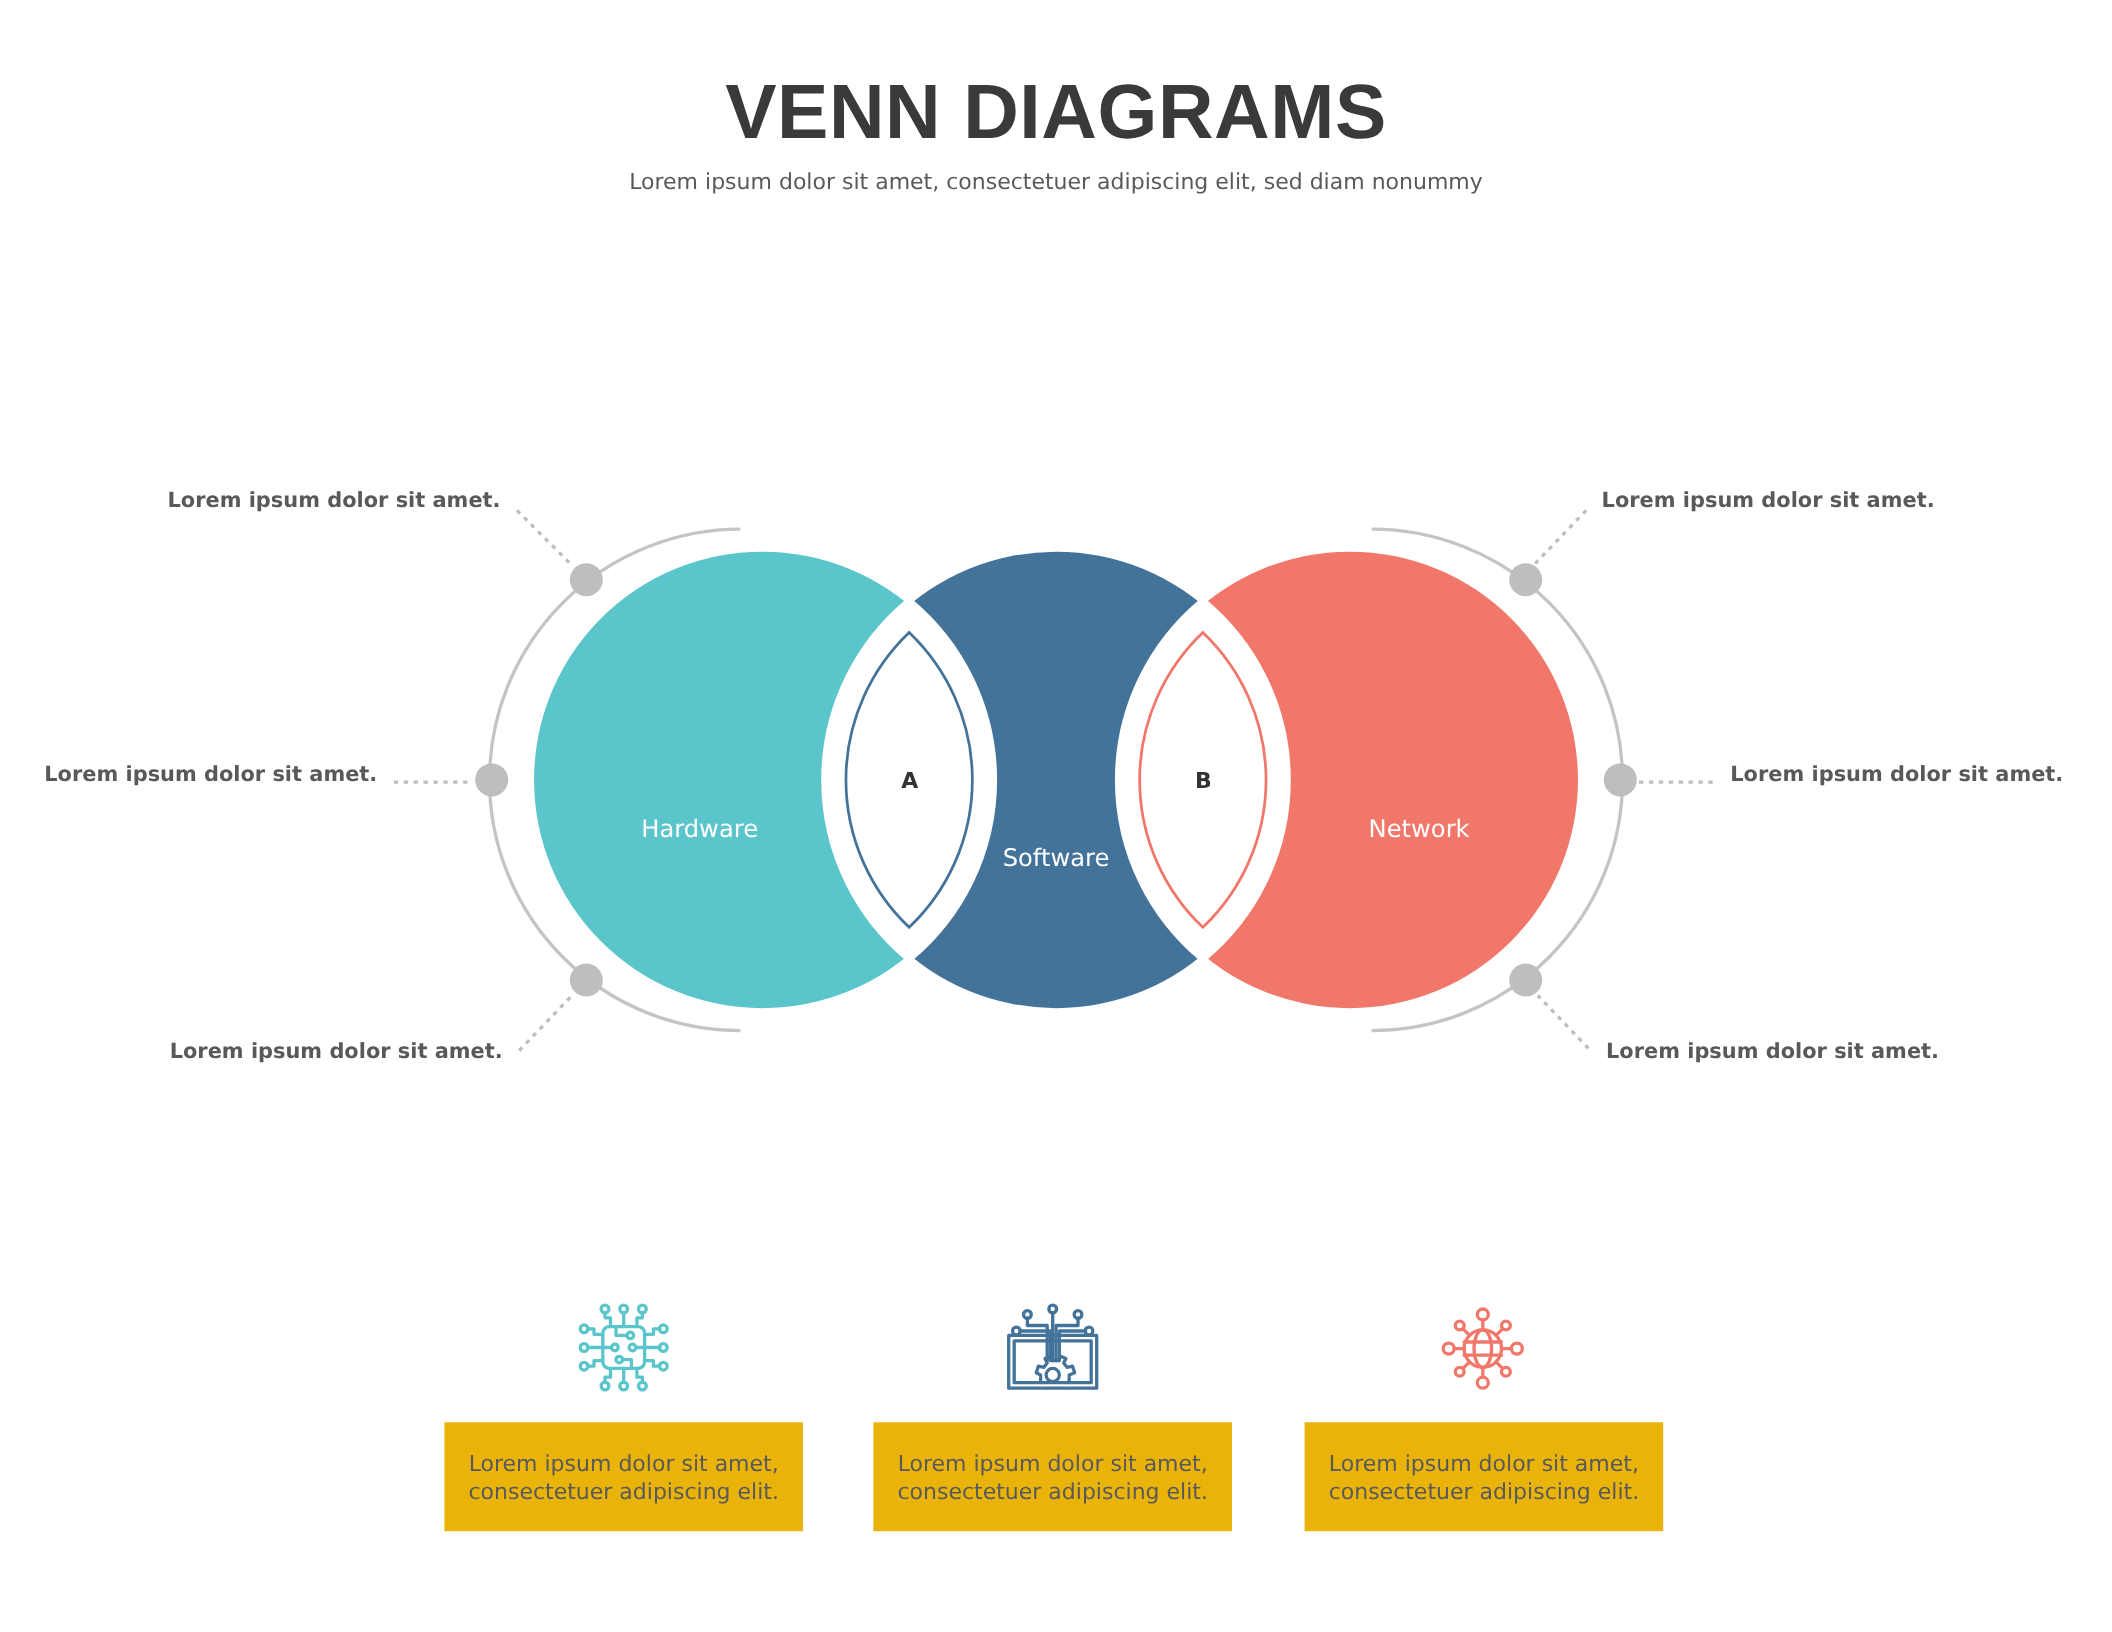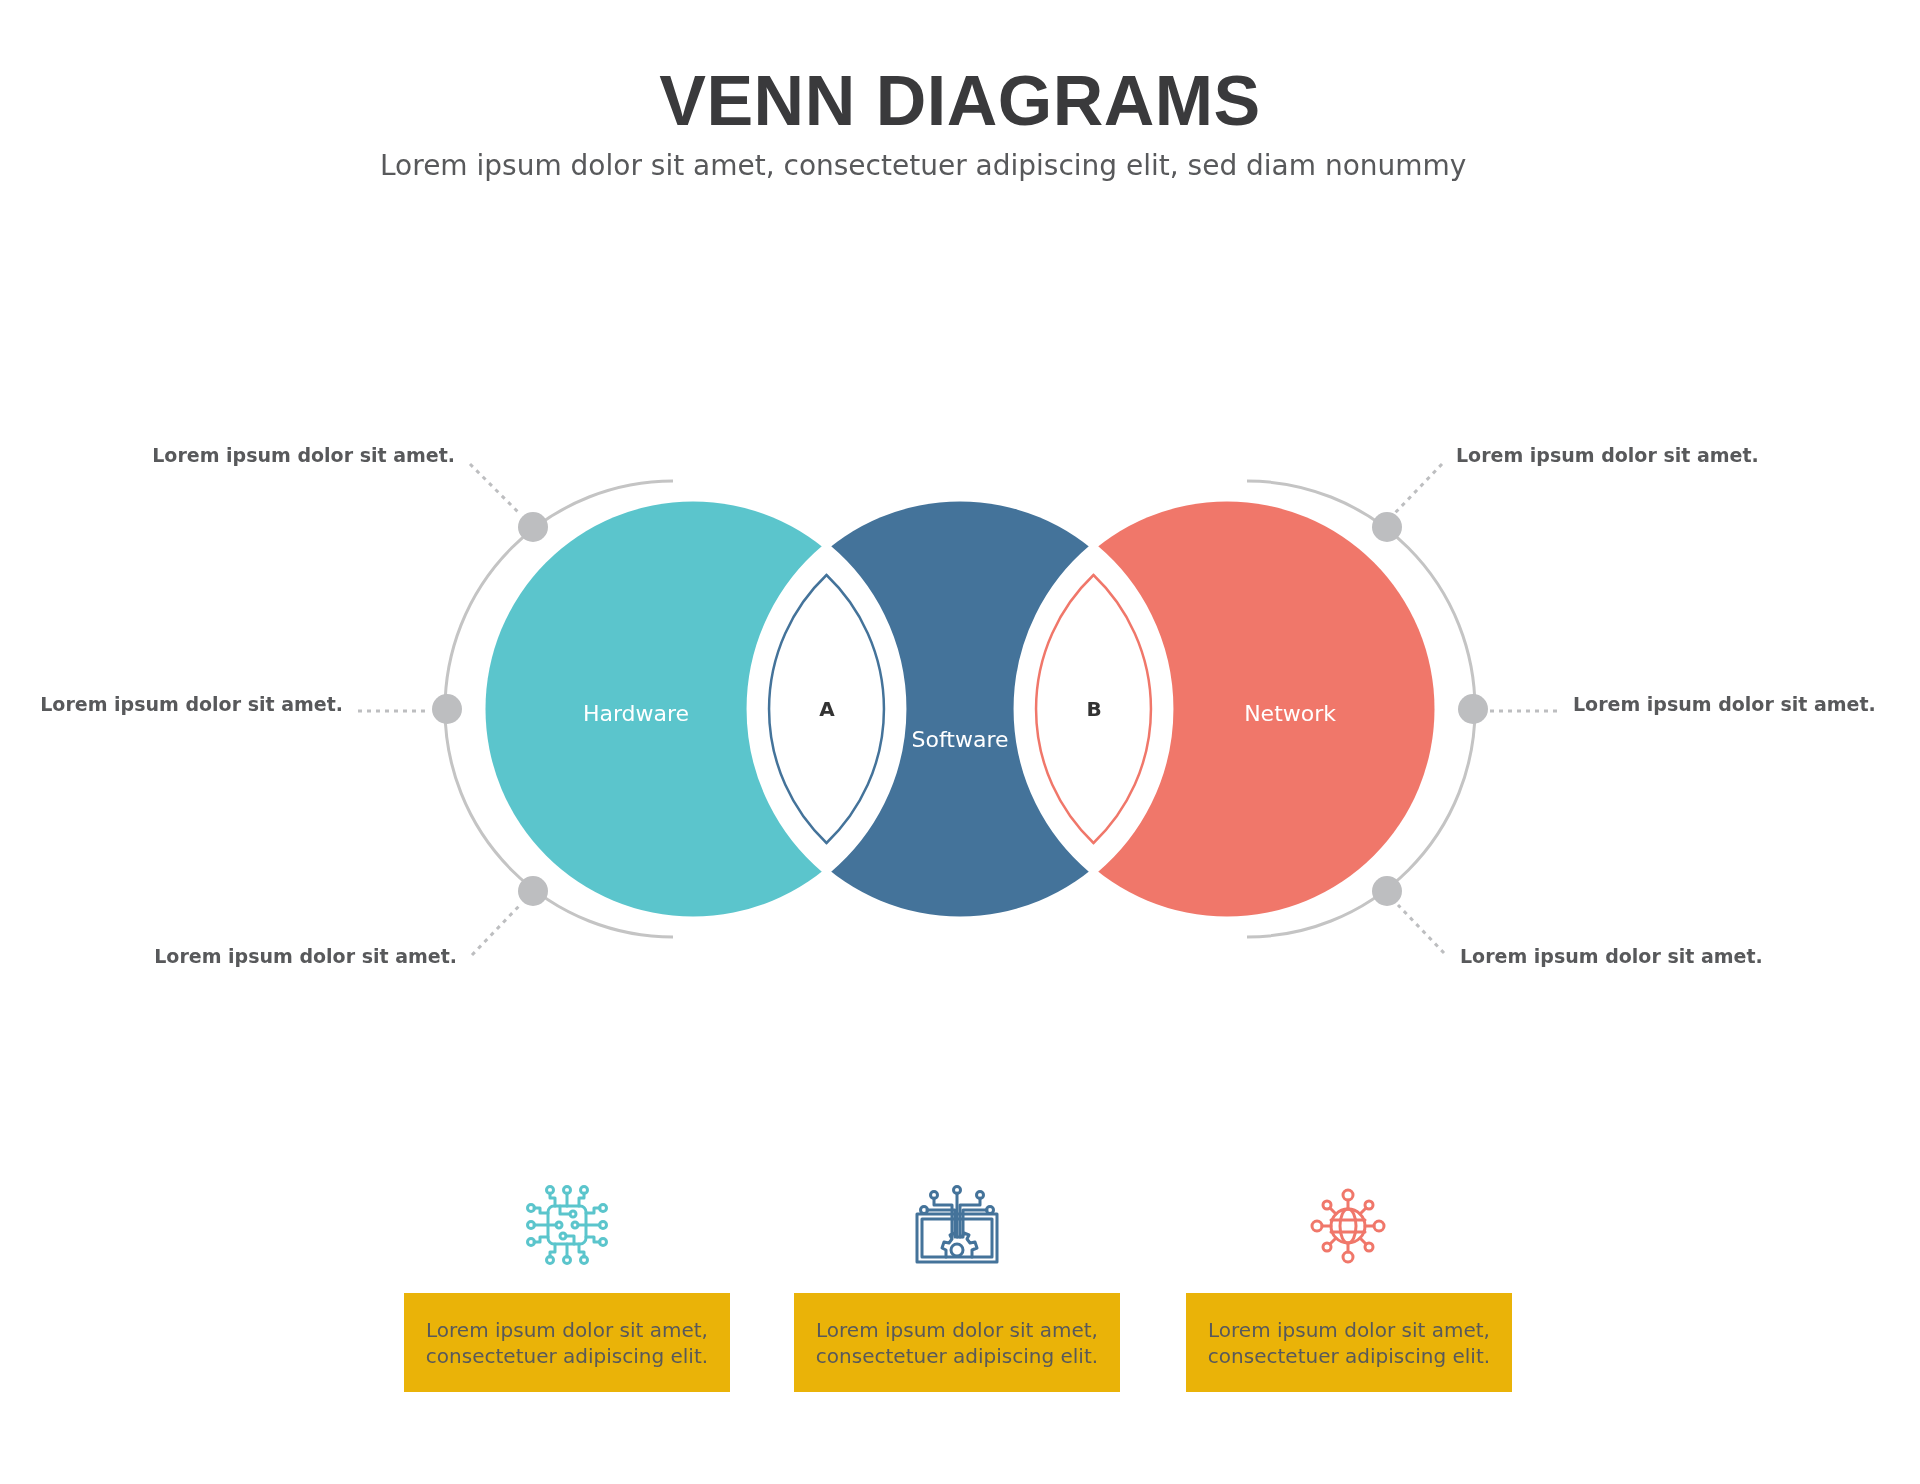--- a/index.html
+++ b/index.html
@@ -4,34 +4,34 @@
 <style>
   html, body { margin: 0; padding: 0; background: #ffffff; }
   body { width: 1920px; height: 1484px; position: relative; overflow: hidden; font-family: "DejaVu Sans", sans-serif; }
   .abs { position: absolute; }
   #title {
     left: 0; width: 1920px; top: 61px; text-align: center;
     font-family: "Liberation Sans", sans-serif; font-weight: bold;
     font-size: 70px; line-height: 80px; color: #3a3a3c; letter-spacing: 0.5px;
   }
   #subtitle {
-    left: 380px; width: 1160px; top: 148px; 
-    font-family: "DejaVu Sans", sans-serif; font-size: 28px; line-height: 35px; color: #58595b;
+    left: 380px; width: 1160px; top: 148px; text-align: center;
+    font-family: "DejaVu Sans", sans-serif; font-size: 20px; line-height: 35px; color: #58595b;
   }
   #subtitle span { display: block; }
   #diagram { left: 0; top: 0; width: 1920px; height: 1484px; }
   .callout {
     font-family: "DejaVu Sans", sans-serif; font-size: 19px; line-height: 24px;
     color: #58595b; white-space: nowrap; font-weight: bold;
   }
   .callout.left { text-align: right; }
   .callout.right { text-align: left; }
   .circle-label {
     font-family: "DejaVu Sans", sans-serif; font-size: 22px; line-height: 26px;
-    color: #ffffff; text-align: center; white-space: nowrap;
+    color: #ffffff; text-align: center; white-space: nowrap; margin-top: 41px;
   }
   .lens-letter {
     font-family: "DejaVu Sans", sans-serif; font-weight: bold; font-size: 20px; line-height: 24px;
     color: #333333; text-align: center; width: 40px;
   }
   .info-box {
     background: #eab308; width: 326px; height: 99px;
     display: flex; align-items: center; justify-content: center; text-align: center;
     font-family: "DejaVu Sans", sans-serif; font-size: 20px; line-height: 26px; color: #58595b;
   }

